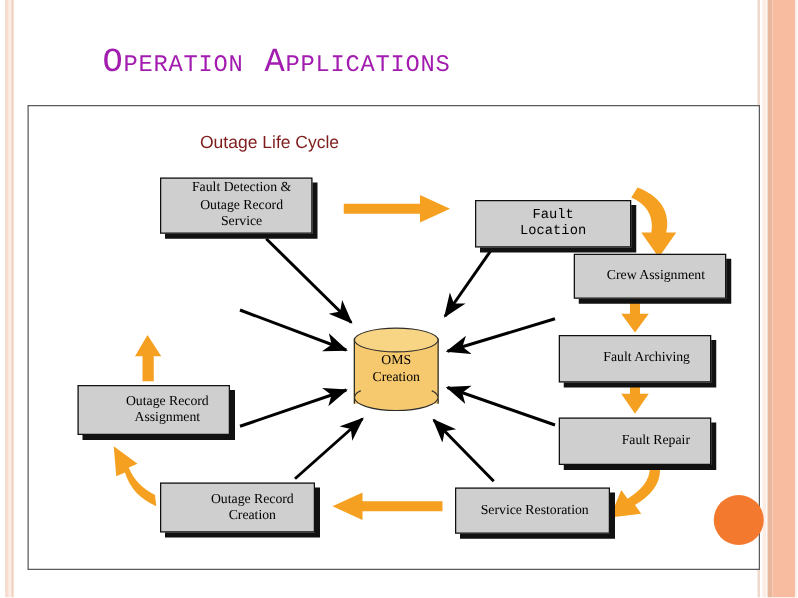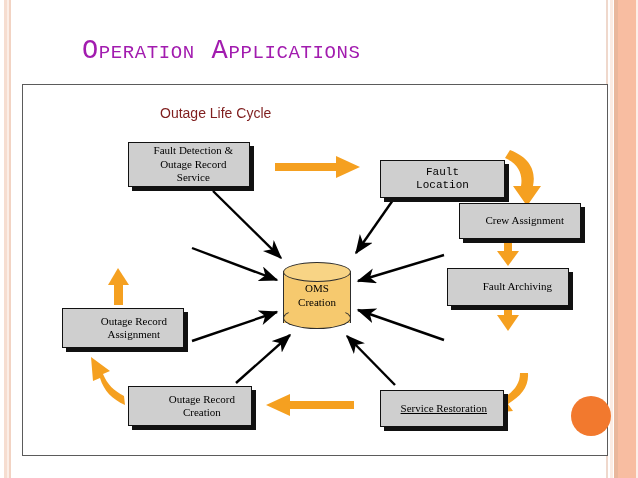--- a/index.html
+++ b/index.html
@@ -193,22 +193,25 @@
   </div>
 
   <div class="pbox" style="left:447px;top:203px;width:122px;height:36px;margin-left:12px;">
     <span>Crew Assignment</span>
   </div>
 
   <div class="pbox" style="left:447px;top:268px;width:122px;height:38px;">
     <span>Fault Archiving</span>
   </div>
 
-
-  <div class="pbox" style="left:380px;top:390px;width:124px;height:37px;text-decoration:underline;">
+  <div class="pbox" style="left:447px;top:334px;width:122px;height:38px;">
+    <span>Fault Repair</span>
+  </div>
+
+  <div class="pbox" style="left:364px;top:390px;width:124px;height:37px;">
     <span>Service Restoration</span>
   </div>
 
   <div class="pbox" style="left:128px;top:386px;width:124px;height:40px;">
     <span>
       <span>Outage Record</span><br>
       <span>Creation</span>
     </span>
   </div>
 

